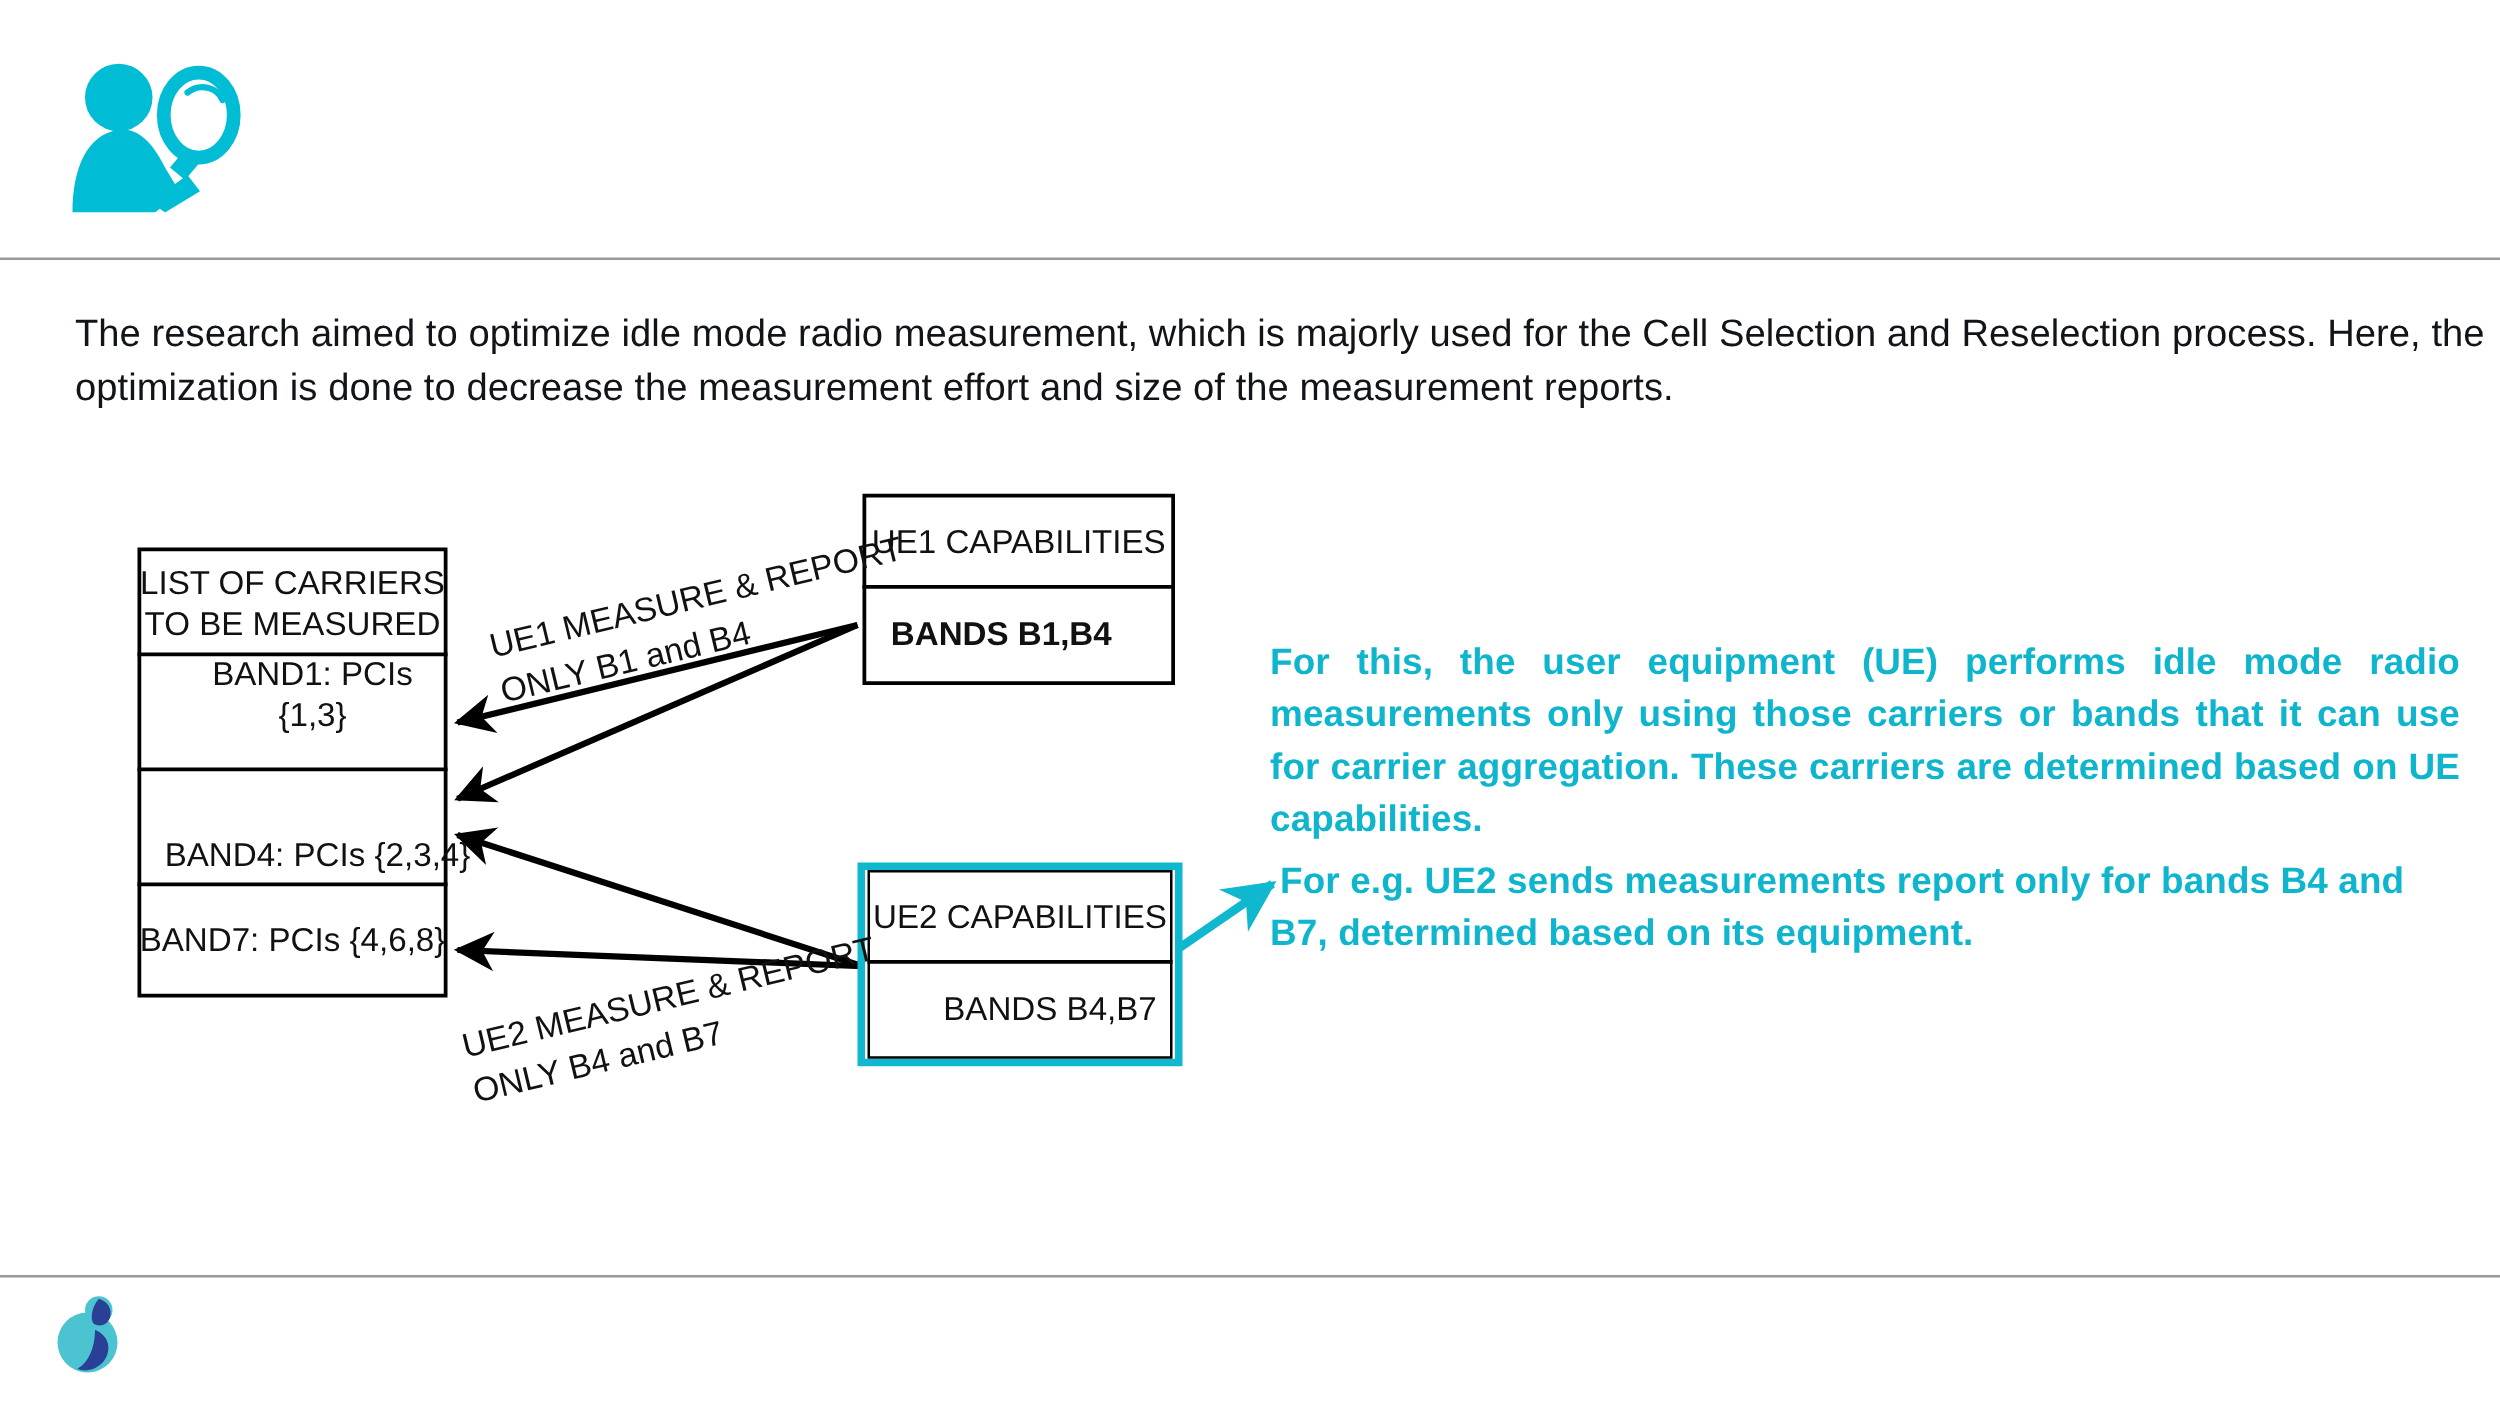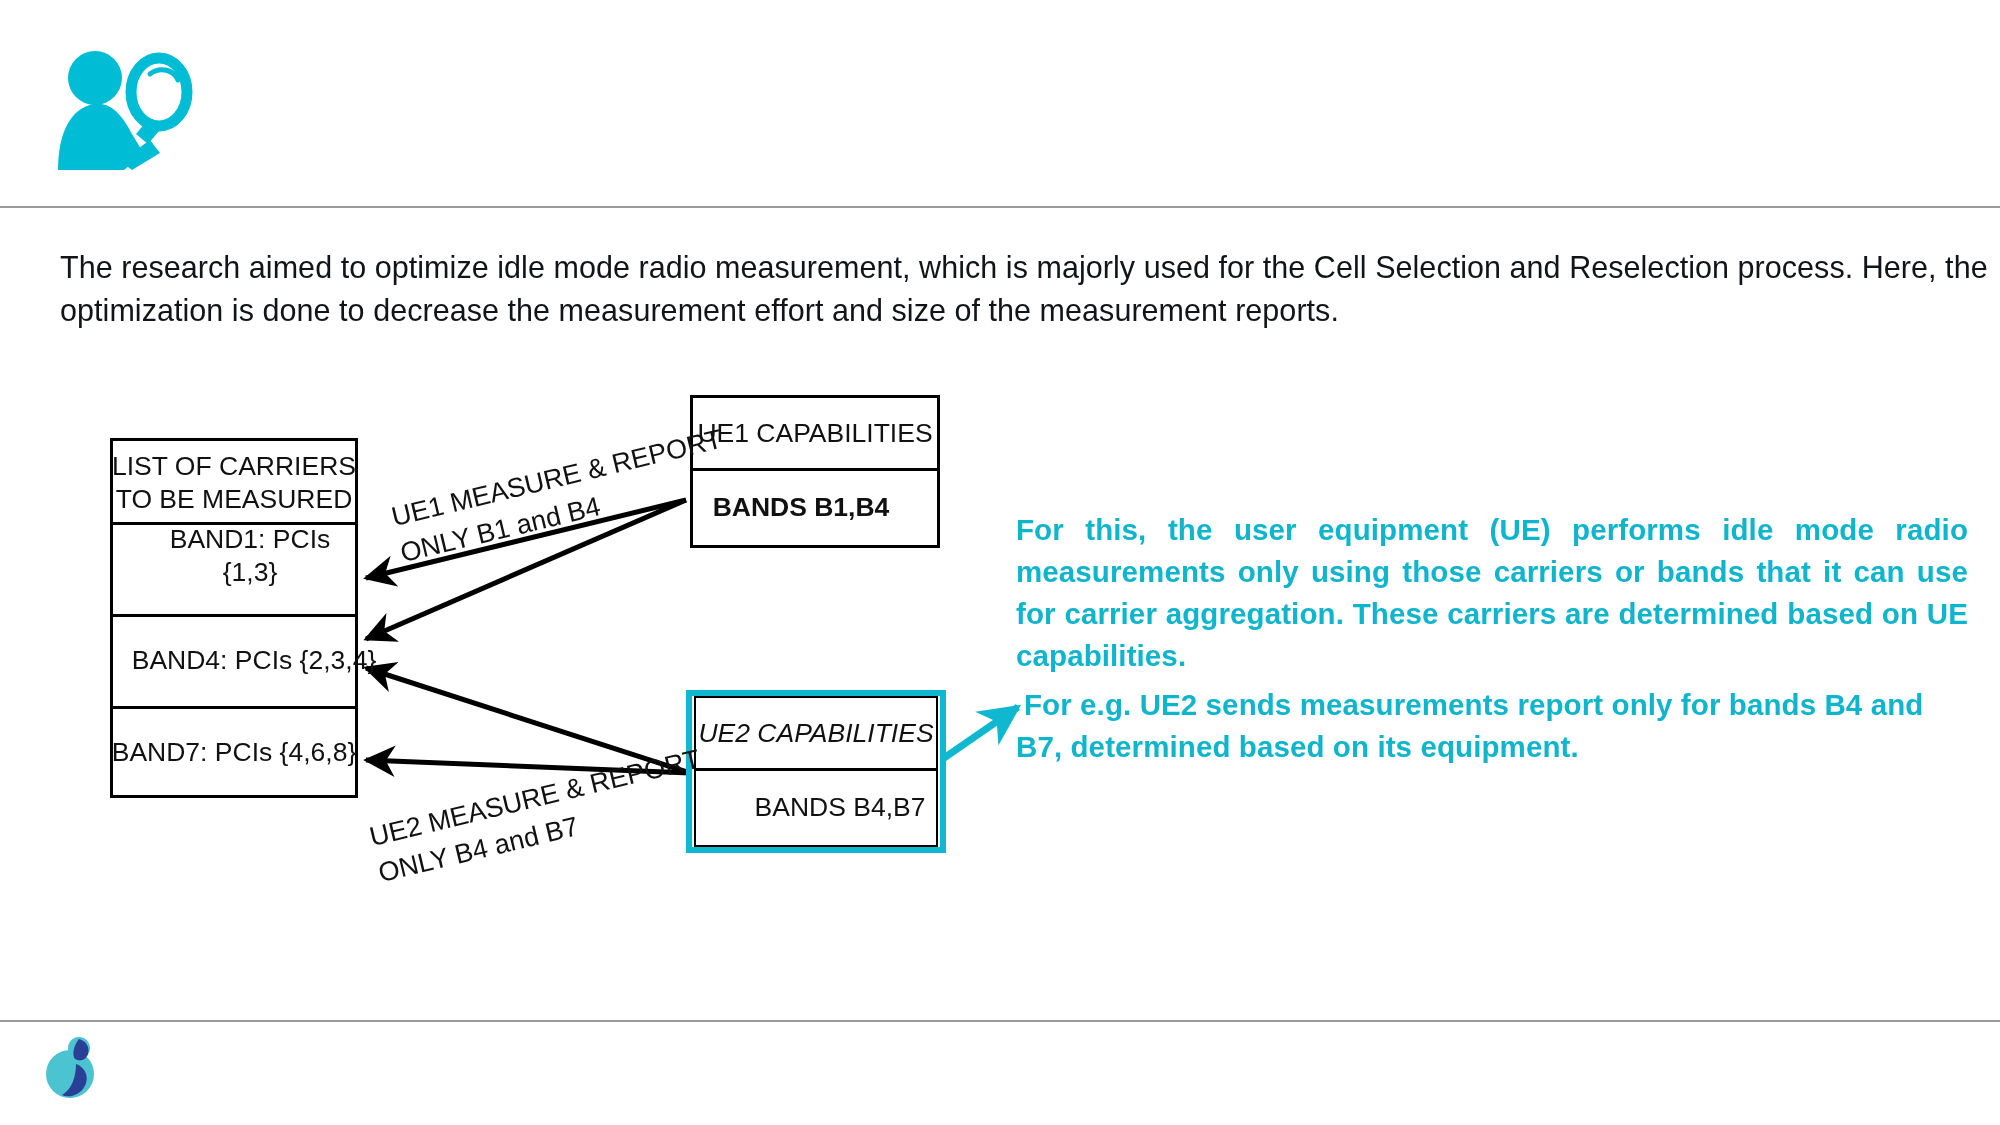--- a/index.html
+++ b/index.html
@@ -93,42 +93,42 @@
     background: #000000;
     height: 3px;
   }
 
   
   #carrier-table { left: 110px; top: 438px; width: 248px; height: 360px; }
   #carrier-header-cell { left: 110px; top: 444px; width: 248px; height: 78px; }
   #carrier-rule-1 { left: 110px; top: 522px; width: 248px; }
   #carrier-row-1 { left: 110px; top: 522px; width: 248px; height: 68px; padding-left: 32px; }
   #carrier-rule-2 { left: 110px; top: 614px; width: 248px; }
-  #carrier-row-2 { left: 110px; top: 614px; width: 288px; height: 92px; }
+  #carrier-row-2 { left: 110px; top: 638px; width: 288px; height: 92px; }
   #carrier-rule-3 { left: 110px; top: 706px; width: 248px; }
   #carrier-row-3 { left: 110px; top: 706px; width: 248px; height: 92px; }
 
   
   #ue1-box { left: 690px; top: 395px; width: 250px; height: 153px; }
   #ue1-title-cell { left: 690px; top: 398px; width: 250px; height: 70px; }
   #ue1-rule { left: 690px; top: 468px; width: 250px; }
   #ue1-bands-cell { left: 676px; top: 468px; width: 250px; height: 78px; font-weight: bold; }
 
   
   #ue2-highlight {
     position: absolute;
     left: 686px;
     top: 690px;
     width: 260px;
     height: 163px;
     border: 6px solid #0fb8cf;
     box-sizing: border-box;
   }
   #ue2-box { left: 694px; top: 696px; width: 244px; height: 151px; border-width: 2px; }
-  #ue2-title-cell { left: 694px; top: 698px; width: 244px; height: 70px; font-style: italic; }
+  #ue2-title-cell { left: 694px; top: 698px; width: 244px; height: 70px; }
   #ue2-rule { left: 694px; top: 768px; width: 244px; }
   #ue2-bands-cell { left: 694px; top: 768px; width: 244px; height: 78px; padding-left: 48px; }
 
   
   .arrow-label {
     position: absolute;
     font-size: 27px;
     line-height: 37px;
     color: #111111;
     white-space: pre-line;

